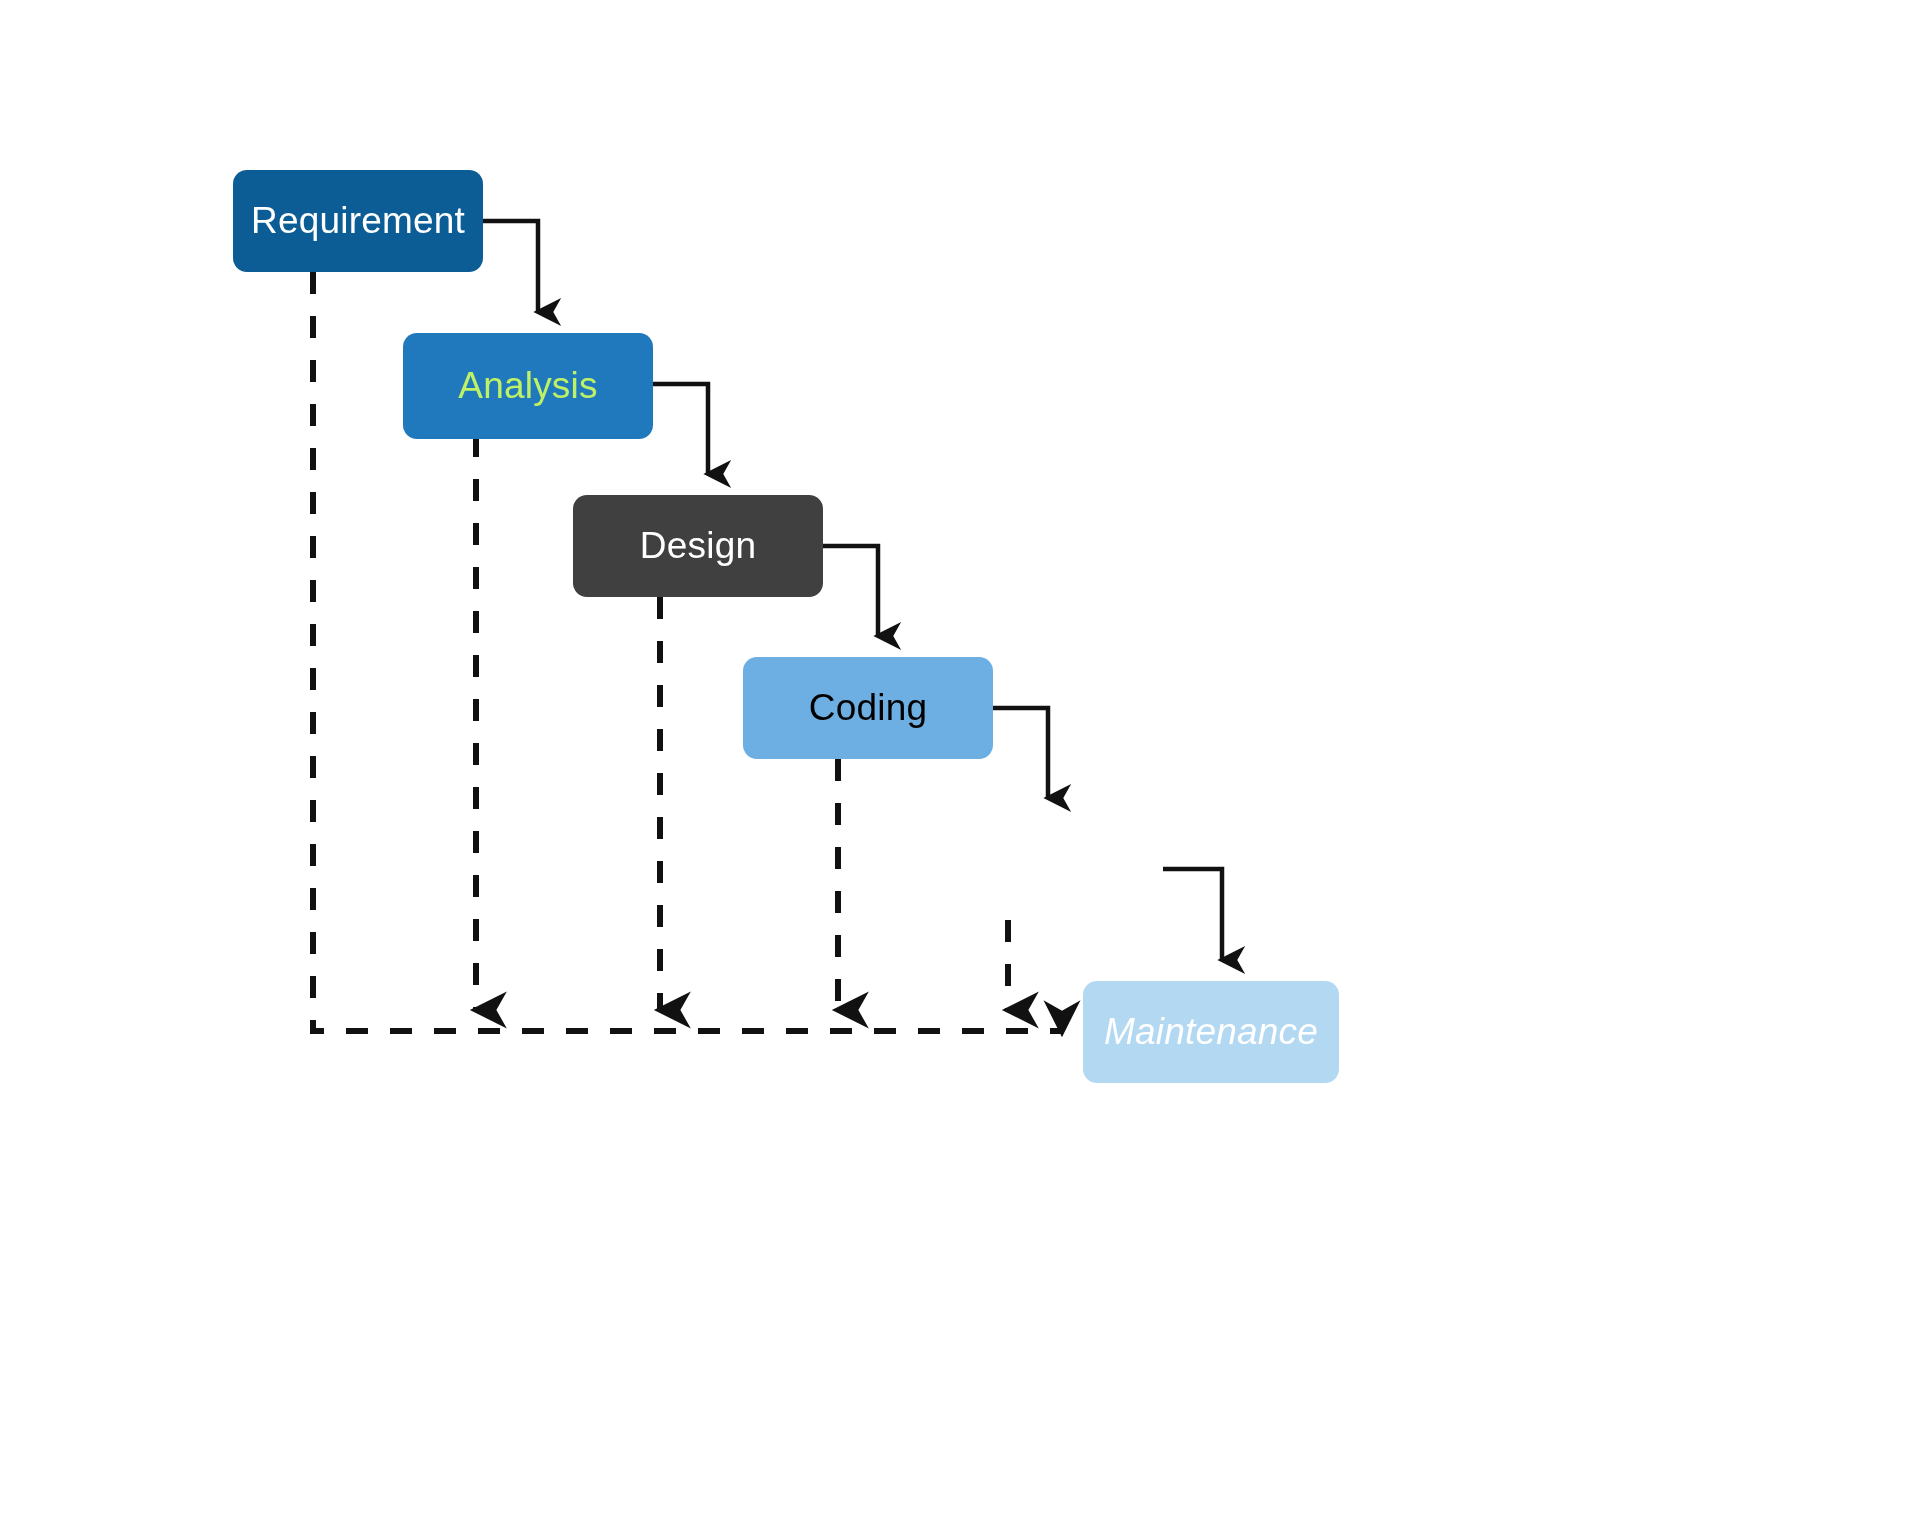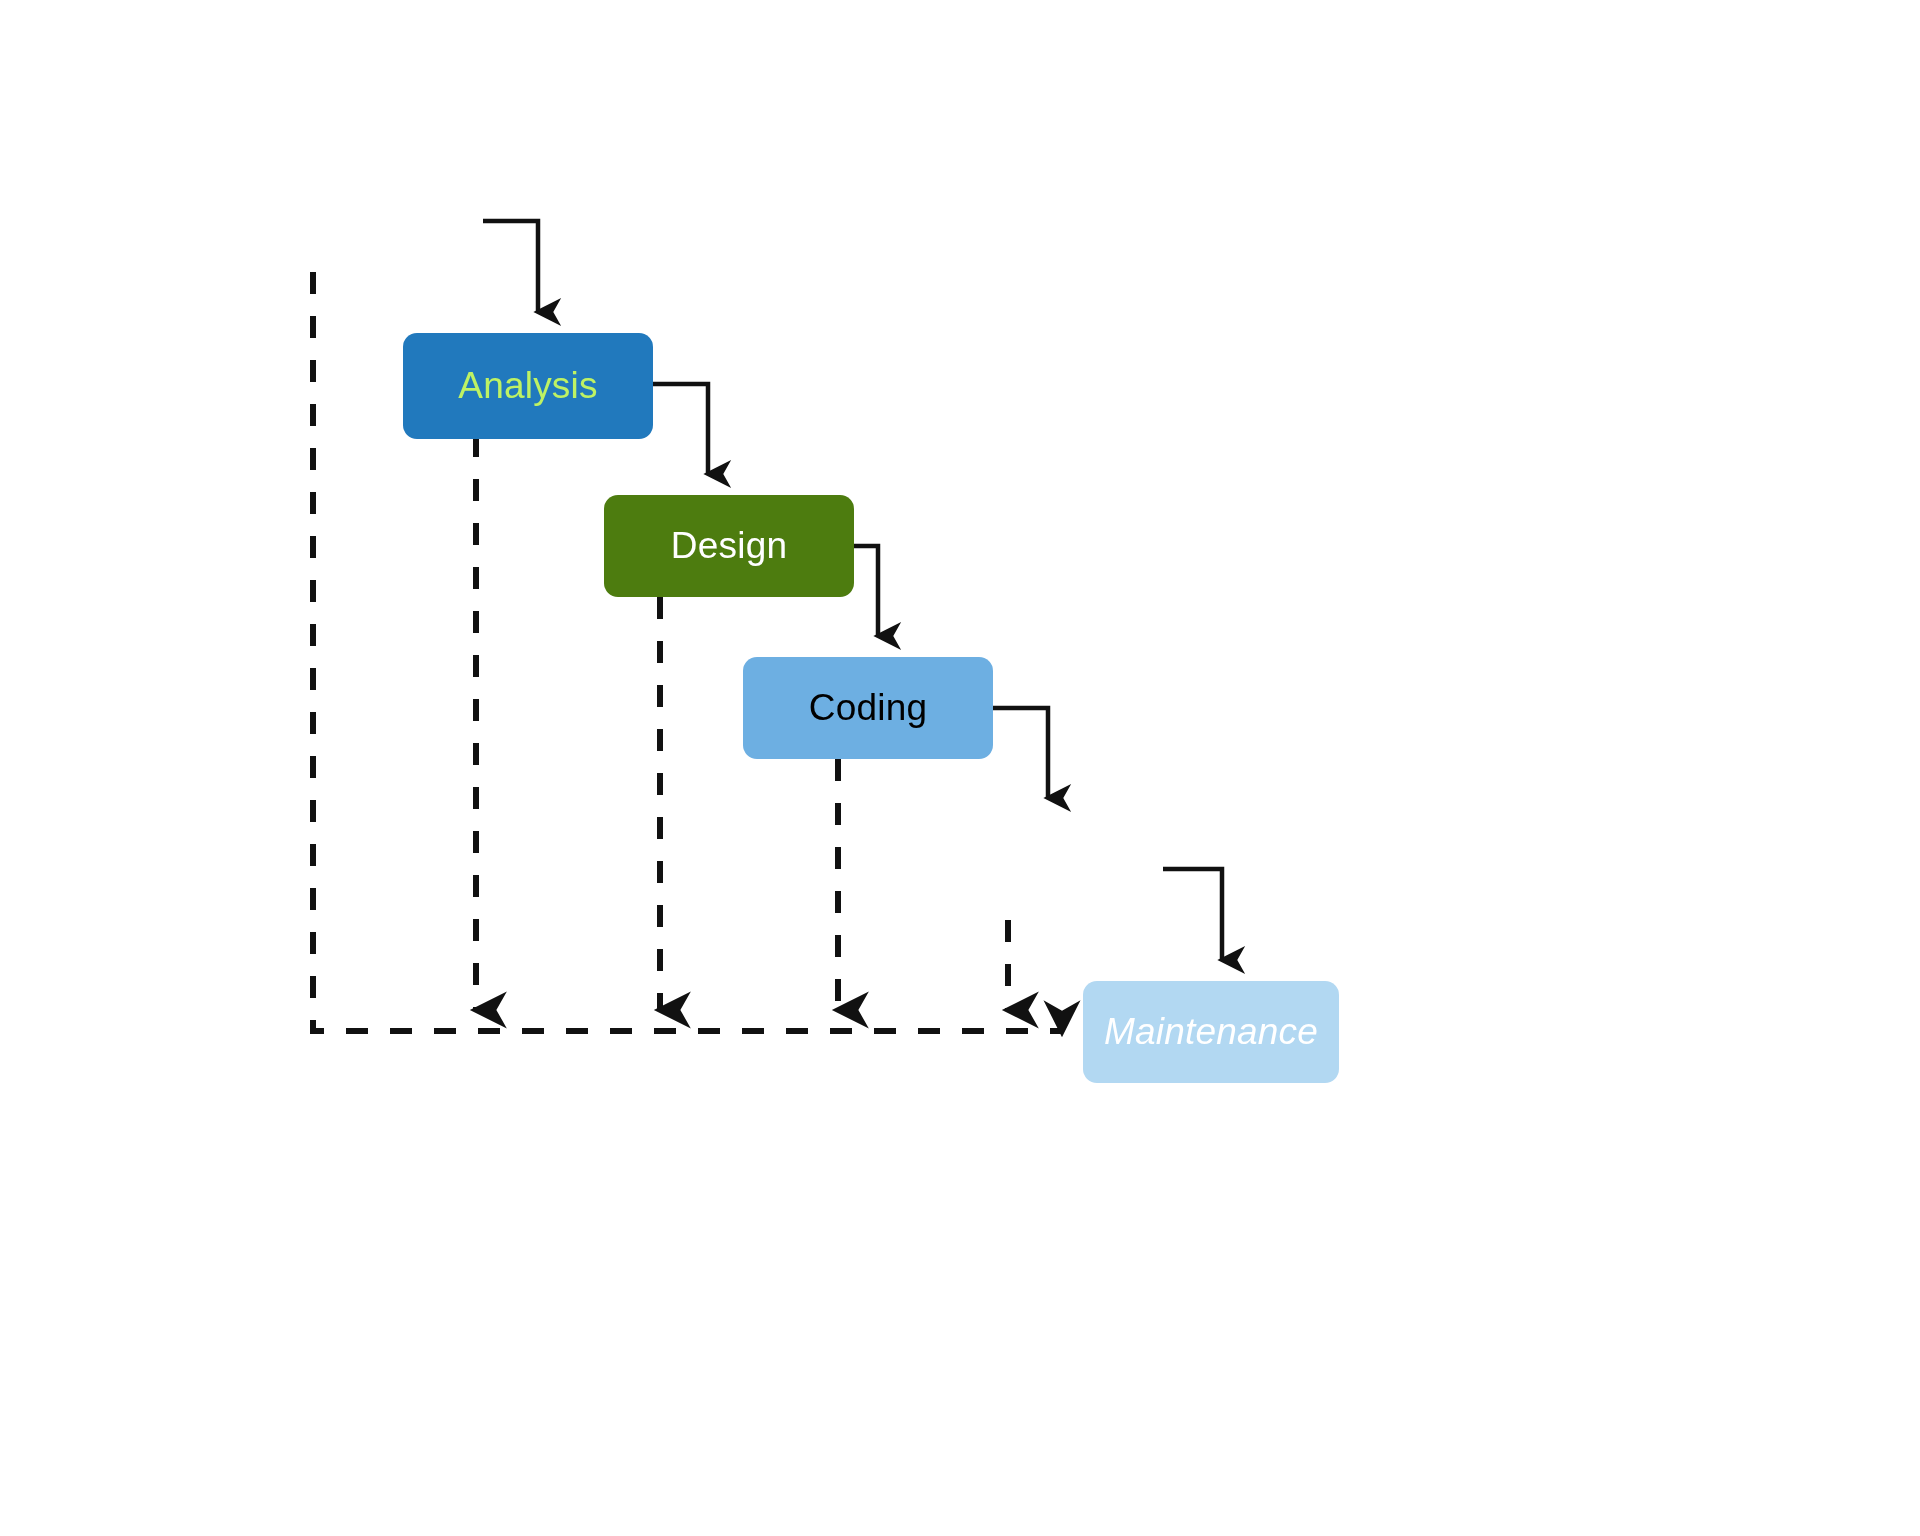--- a/index.html
+++ b/index.html
@@ -44,24 +44,27 @@
       <path d="M 476 435 L 476 1010" marker-end="url(#arrow-dash-down)"></path>
 
       <path d="M 660 597 L 660 1010" marker-end="url(#arrow-dash-down)"></path>
 
       <path d="M 838 759 L 838 1010" marker-end="url(#arrow-dash-down)"></path>
 
       <path d="M 1008 920 L 1008 1010" marker-end="url(#arrow-dash-down)"></path>
     </g>
   </svg>
 
+  <div class="node" id="node-0" style="left: 233px; top: 170px; width: 250px; height: 102px; background: rgb(12, 92, 150); font-size: 37px; color: rgb(255, 255, 255);">
+    <span class="node-label">Requirement</span>
+  </div>
   <div class="node" id="node-1" style="left: 403px; top: 333px; width: 250px; height: 106px; background: rgb(33, 121, 189); font-size: 37px; color: #bef264; text-align: right;">
     <span class="node-label">Analysis</span>
   </div>
-  <div class="node" id="node-2" style="left: 604px; top: 495px; width: 250px; height: 102px; background: #4d7c0f; font-size: 37px; color: rgb(255, 255, 255);">
+  <div class="node" id="node-2" style="left: 573px; top: 495px; width: 250px; height: 102px; background: #404040; font-size: 37px; color: rgb(255, 255, 255);">
     <span class="node-label">Design</span>
   </div>
   <div class="node" id="node-3" style="left: 743px; top: 657px; width: 250px; height: 102px; background: rgb(109, 175, 226); font-size: 37px; color: #000000;">
     <span class="node-label">Coding</span>
   </div>
   <div class="node" id="node-5" style="left: 1083px; top: 981px; width: 256px; height: 102px; background: rgb(178, 216, 242); font-size: 37px; color: rgb(255, 255, 255); font-style: italic;">
     <span class="node-label">Maintenance</span>
   </div>
 
 </div>

